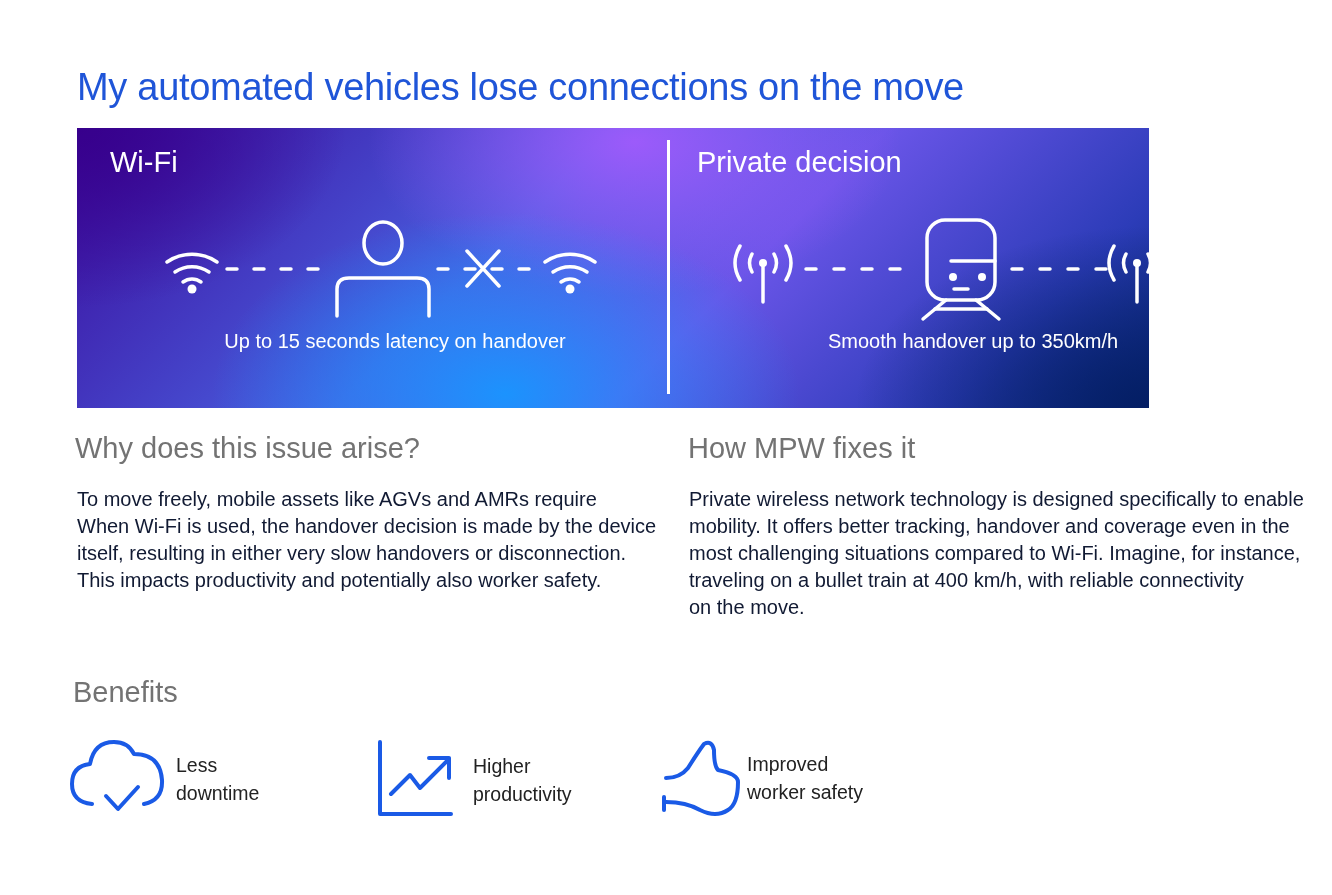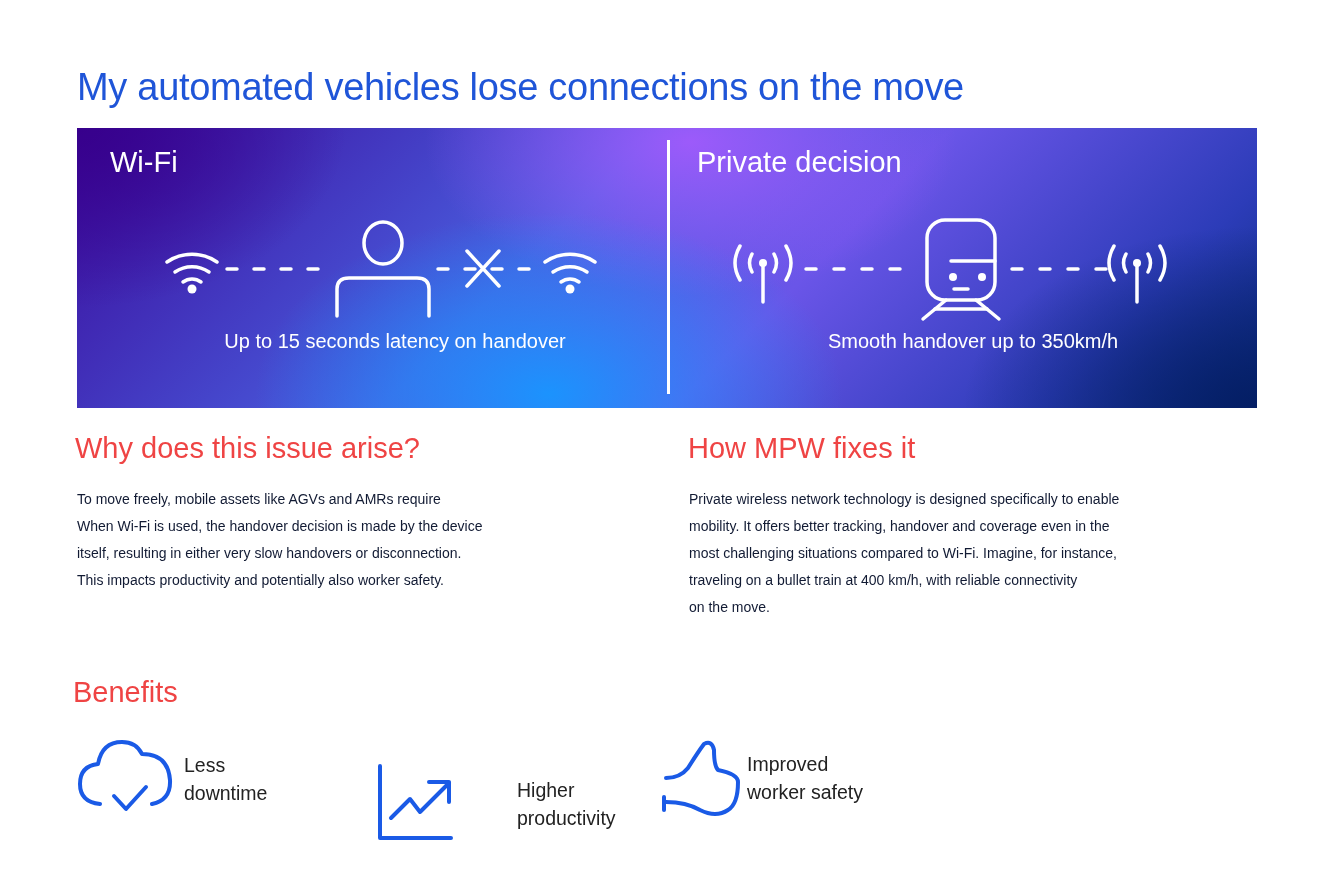--- a/index.html
+++ b/index.html
@@ -1,31 +1,31 @@
 <!DOCTYPE html>
 <html><head>
 <meta charset="utf-8">
 <style>
   html, body { margin:0; padding:0; background:#ffffff; }
   body { width:1332px; height:895px; position:relative; overflow:hidden; font-family:"Liberation Sans", "DejaVu Sans", sans-serif; color:#111a33; }
   .title { position:absolute; left:77px; top:66px; font-size:38px; font-weight:300; color:#1f55d8; letter-spacing:-0.3px; white-space:nowrap; }
-  .banner { position:absolute; left:77px; top:128px; width:1180px; height:280px; overflow:hidden;
+  .banner { position:absolute; left:77px; top:128px; width:1072px; height:280px; overflow:hidden;
     background:
       radial-gradient(ellipse 420px 260px at 40% 95%, rgba(24,150,255,0.95) 0%, rgba(24,150,255,0) 70%),
       radial-gradient(ellipse 380px 220px at 52% 5%, rgba(170,90,255,0.85) 0%, rgba(170,90,255,0) 70%),
       radial-gradient(ellipse 420px 260px at 100% 100%, rgba(4,30,100,1) 0%, rgba(4,30,100,0) 70%),
       radial-gradient(ellipse 360px 240px at 0% 0%, rgba(55,0,140,1) 0%, rgba(55,0,140,0) 75%),
       linear-gradient(135deg, #3a0a9a 0%, #4a5fe0 40%, #6a55e8 60%, #2c3cb8 85%, #0a2c80 100%);
   }
   .divider { position:absolute; left:590px; top:12px; width:3px; height:254px; background:#ffffff; }
   .panel-label { position:absolute; color:#fff; font-size:29px; font-weight:300; white-space:nowrap; }
   .panel-caption { position:absolute; color:#fff; font-size:20px; white-space:nowrap; transform:translateX(-50%); }
   .diagram { position:absolute; }
-  .h2 { position:absolute; font-size:29px; font-weight:300; color:#ef4444; white-space:nowrap; }
-  .para { position:absolute; font-size:14px; line-height:27px; color:#111a33; }
+  .h2 { position:absolute; font-size:29px; font-weight:300; color:#737373; white-space:nowrap; }
+  .para { position:absolute; font-size:20px; line-height:27px; color:#111a33; }
   .para .line { display:block; white-space:nowrap; }
   .benefit { position:absolute; display:flex; align-items:center; }
   .benefit-text { font-size:19.5px; line-height:28px; font-weight:300; color:#222; margin-left:8px; }
   .benefit-text span { display:block; white-space:nowrap; }
 </style>
 </head>
 <body>
 
 <div class="title">My automated vehicles lose connections on the move</div>
 
@@ -136,34 +136,34 @@
 <div class="para" style="left:689px; top:486px;">
   <span class="line">Private wireless network technology is designed specifically to enable</span>
   <span class="line">mobility. It offers better tracking, handover and coverage even in the</span>
   <span class="line">most challenging situations compared to Wi-Fi. Imagine, for instance,</span>
   <span class="line">traveling on a bullet train at 400 km/h, with reliable connectivity</span>
   <span class="line">on the move.</span>
 </div>
 
 <div class="h2" style="left:73px; top:676px;">Benefits</div>
 
-<div class="benefit" style="left:76px; top:738px;align-items:center;">
+<div class="benefit" style="left:68px; top:738px;align-items:center;">
   <svg width="100" height="82" viewBox="0 0 100 82">
     <g fill="none" stroke="#1a5ae6" stroke-width="4" stroke-linecap="round" stroke-linejoin="round">
       <path d="M24 66 Q4 64 4 46 Q4 28 22 26 Q26 4 46 4 Q60 4 66 16 Q92 16 94 42 Q95 62 76 66"></path>
       <path d="M38 58 L50 71 L70 49"></path>
     </g>
   </svg>
   <div class="benefit-text">
     <span>Less</span>
     <span>downtime</span>
   </div>
 </div>
 
-<div class="benefit" style="left:377px; top:764px;gap:44px;">
+<div class="benefit" style="left:377px; top:740px;">
   <svg width="82" height="80" viewBox="0 0 82 80">
     <g fill="none" stroke="#1a5ae6" stroke-width="4" stroke-linecap="round" stroke-linejoin="round">
       <path d="M3 2 V74 H74"></path>
       <path d="M14 54 L33 35 L43 48 L72 19"></path>
       <path d="M52 18 H72 V38"></path>
     </g>
   </svg>
   <div class="benefit-text" style="margin-left:14px;">
     <span>Higher</span>
     <span>productivity</span>

